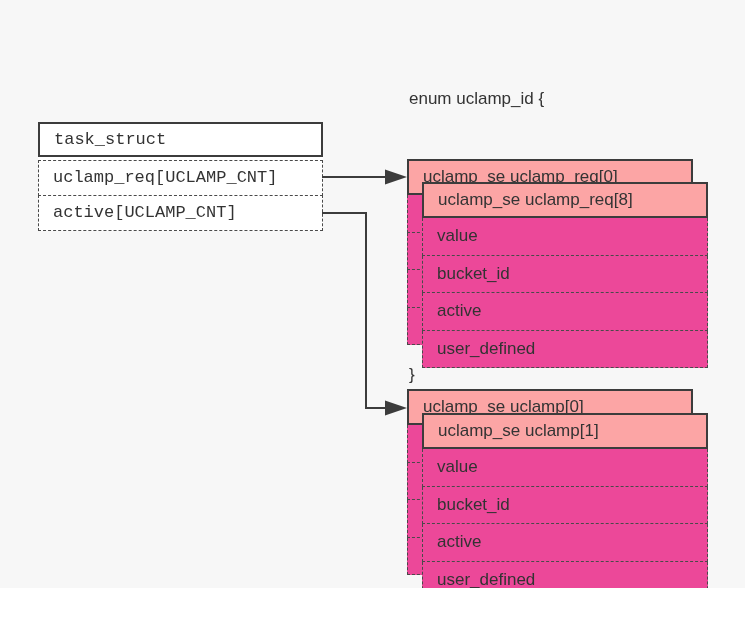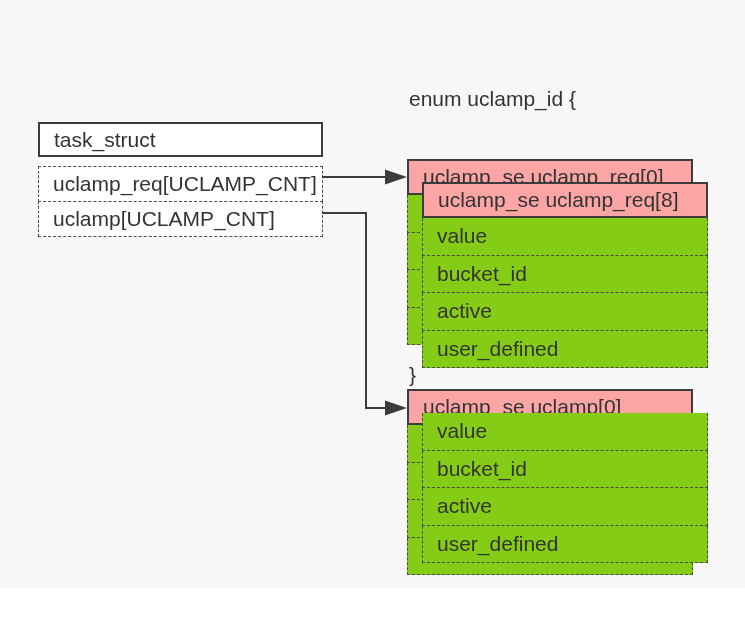--- a/index.html
+++ b/index.html
@@ -1,61 +1,61 @@
 <!DOCTYPE html>
 <html><head>
 <meta charset="utf-8">
 <style>
   html,body{margin:0;padding:0;}
   .canvas{
     position:relative;
     width:745px;height:588px;
     background:#f7f7f7;
     font-family:"Liberation Sans",sans-serif;
-    font-size:21px;
+    font-size:17px;
     color:#333333;
     overflow:hidden;
   }
   *{box-sizing:border-box;}
 
   
   .enum-block{position:absolute;left:409px;top:41px;line-height:23px;white-space:pre;}
   .enum-line{height:23px;}
   .enum-line.indent{padding-left:21px;}
 
   
-  .task-box{position:absolute;left:38px;top:122px;width:285px;background:#ffffff;}
+  .task-box{position:absolute;left:38px;top:122px;width:285px;background:#ffffff;font-family:Liberation Mono, monospace;}
   .task-header{
     height:35px;line-height:31px;
     border:2px solid #3c3c3c;background:#ffffff;
     padding-left:14px;
   }
   .trow{
     height:36px;line-height:34px;
     border:1px dashed #4a4a4a;background:#ffffff;
     padding-left:14px;
   }
-  .trow.first{margin-top:9px;}
+  .trow.first{margin-top:3px;}
   .trow.second{margin-top:-1px;}
 
   
   .sbox{position:absolute;width:286px;background:#ffffff;}
   .sbox.g1-back{left:407px;top:159px;}
   .sbox.g1-front{left:422px;top:182px;}
   .sbox.g2-back{left:407px;top:389px;}
   .sbox.g2-front{left:422px;top:413px;}
   .sheader{
     height:36px;line-height:32px;
     border:2px solid #3c3c3c;background:#fca5a5;
     padding-left:14px;
     overflow:hidden;white-space:nowrap;
   }
   .srow{
     height:37.5px;line-height:36px;
-    border:1px dashed #4a4a4a;border-top:none;background:#84cc16;
+    border:1px dashed #4a4a4a;border-top:none;background:#ec4899;
     padding-left:14px;
     overflow:hidden;white-space:nowrap;
   }
 
   
   .connectors{position:absolute;left:0;top:0;width:745px;height:637px;pointer-events:none;}
 </style>
 </head>
 <body>
 
@@ -65,21 +65,21 @@
     <div class="enum-line">enum uclamp_id {</div>
     <div class="enum-line indent">UCLAMP_MIN = 0,</div>
     <div class="enum-line indent">UCLAMP_MAX,</div>
     <div class="enum-line indent">UCLAMP_CNT</div>
     <div class="enum-line">}</div>
   </div>
 
   <div class="task-box">
     <div class="task-header">task_struct</div>
     <div class="trow first">uclamp_req[UCLAMP_CNT]</div>
-    <div class="trow second">uclamp[UCLAMP_CNT]</div>
+    <div class="trow second">active[UCLAMP_CNT]</div>
   </div>
 
   <div class="sbox g1-back">
     <div class="sheader">uclamp_se uclamp_req[0]</div>
     <div class="srow"></div>
     <div class="srow"></div>
     <div class="srow"></div>
     <div class="srow"></div>
   </div>
 
@@ -93,20 +93,21 @@
 
   <div class="sbox g2-back">
     <div class="sheader">uclamp_se uclamp[0]</div>
     <div class="srow"></div>
     <div class="srow"></div>
     <div class="srow"></div>
     <div class="srow"></div>
   </div>
 
   <div class="sbox g2-front">
+    <div class="sheader">uclamp_se uclamp[1]</div>
     <div class="srow">value</div>
     <div class="srow">bucket_id</div>
     <div class="srow">active</div>
     <div class="srow">user_defined</div>
   </div>
 
   <svg class="connectors" viewBox="0 0 745 637" xmlns="http://www.w3.org/2000/svg">
     <g stroke="#3c3c3c" stroke-width="2" fill="none">
       <line x1="322" y1="177" x2="386" y2="177"></line>
       <polygon points="385,169.5 385,184.5 407,177" fill="#3c3c3c" stroke="none"></polygon>

